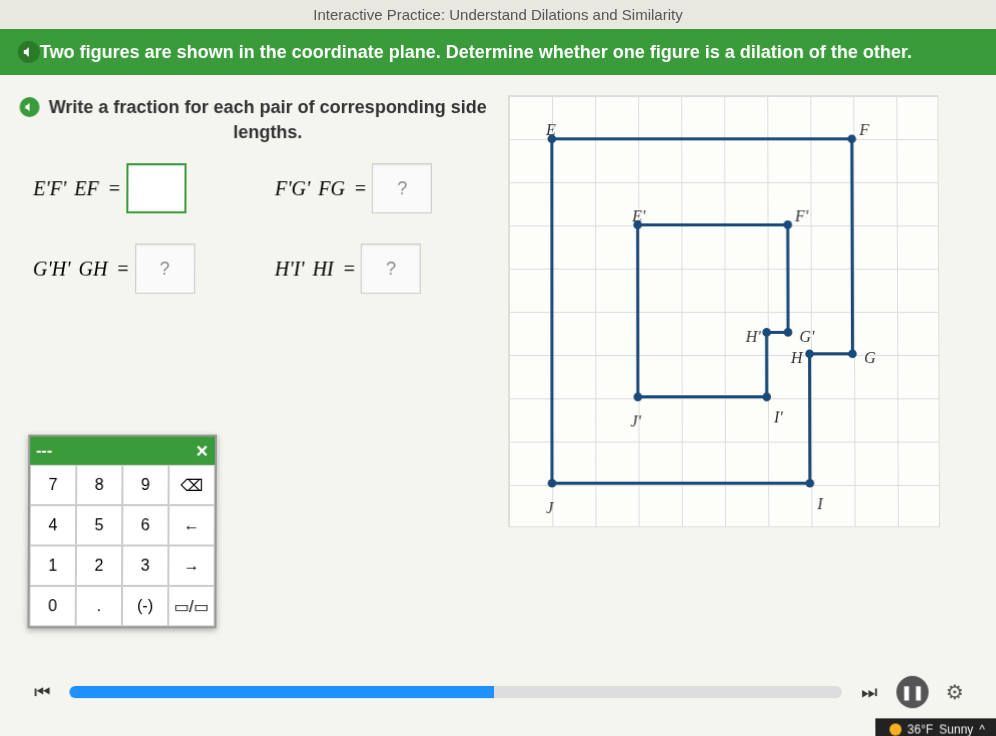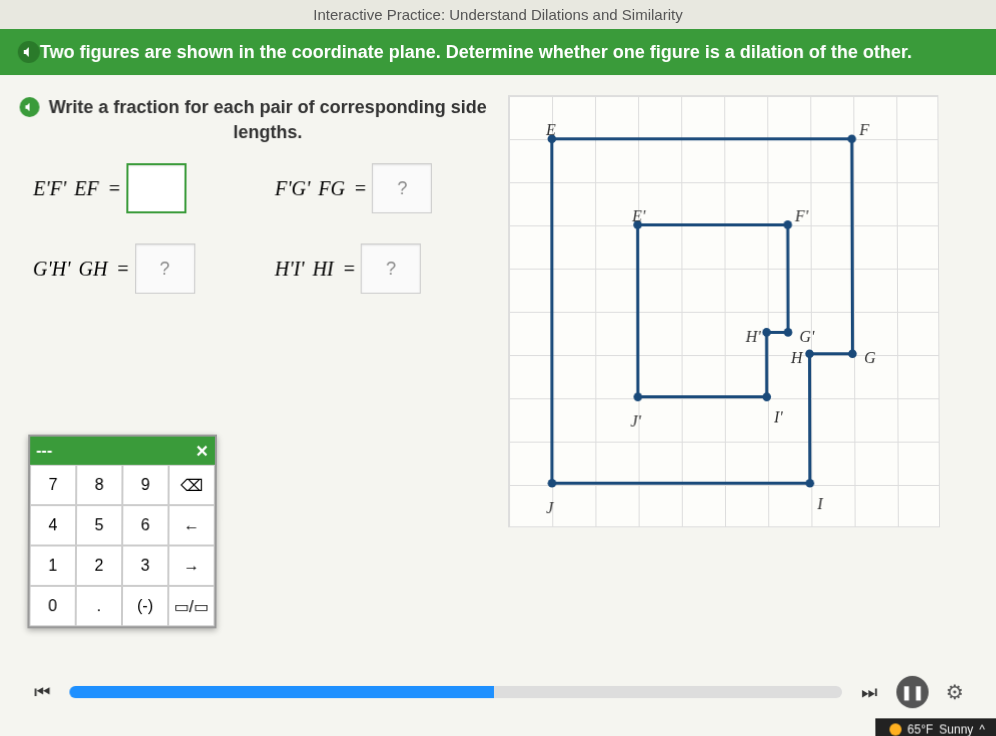--- a/index.html
+++ b/index.html
@@ -351,17 +351,17 @@
     <div class="progress">
       <div class="progress-fill" id="prog-fill" style="width: 55%;"></div>
     </div>
     <div class="nav-btn">⏭</div>
     <div class="pause-btn">❚❚</div>
     <div class="gear-btn">⚙</div>
   </div>
 
   <div class="taskbar">
     <span class="sun"></span>
-    <span>65°F</span>
+    <span>36°F</span>
     <span>Sunny</span>
     <span>^</span>
   </div>
 </div>
 
 </body></html>

